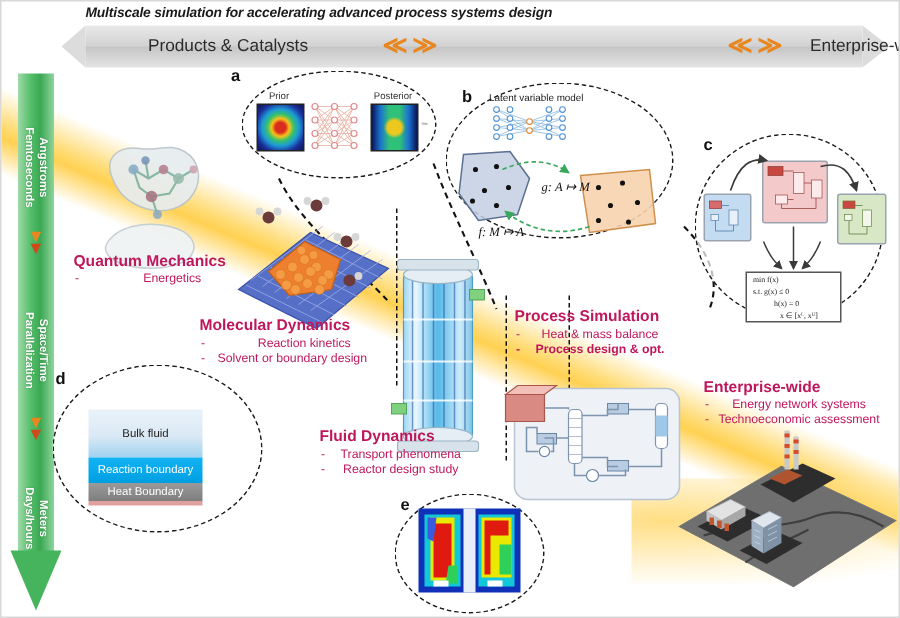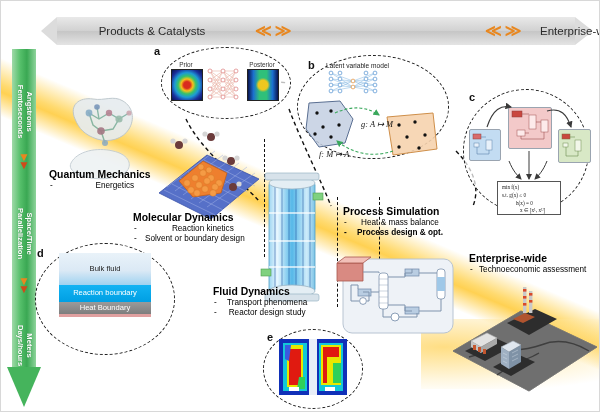--- a/index.html
+++ b/index.html
@@ -63,21 +63,21 @@
   .band2{position:absolute;left:420px;top:318px;width:230px;height:70px;
         background:radial-gradient(ellipse at 10% 40%,rgba(255,216,110,.85) 0%,rgba(255,232,165,.35) 55%,rgba(255,255,255,0) 78%);
         pointer-events:none;}
 
   
   .dcircle{position:absolute;border:1.6px dashed #1c1c1c;border-radius:50%;
            background:rgba(255,255,255,.72);box-sizing:border-box;}
   .panel-letter{position:absolute;font-size:11px;font-weight:bold;color:#111;}
 
   
-  .blk{position:absolute;color:#000000;}
+  .blk{position:absolute;color:#be185d;}
   .blk .h{font-size:10.4px;font-weight:bold;line-height:12px;white-space:nowrap;}
   .blk .li{font-size:8.2px;line-height:10px;white-space:nowrap;padding-left:9px;
            position:relative;text-align:center;}
   .blk .li::before{content:"-";position:absolute;left:1px;top:0;}
 
   
   .heat{position:absolute;border:1.4px solid #222;background:#0b1a5e;}
   .hlab{position:absolute;font-size:6.4px;color:#333;text-align:center;white-space:nowrap;}
   .nn{position:absolute;}
   .maplab{position:absolute;font-size:8.4px;font-style:italic;color:#111;
@@ -100,20 +100,21 @@
   svg{position:absolute;left:0;top:0;overflow:visible;}
 </style>
 </head>
 <body>
 
 <div id="stage">
 
   <div class="band"></div>
   <div class="band2"></div>
 
+  <div class="title">Multiscale simulation for accelerating advanced process systems design</div>
 
   <div class="toparrow">
     <div class="ltip"></div>
     <div class="rtip"></div>
     <div class="body"></div>
     <div class="tseg s0">Products &amp; Catalysts</div>
     <div class="chevpair c1">
       <span class="cv-o">≪</span>
       <span class="cv-o">≫</span>
     </div>
@@ -408,21 +409,21 @@
     <ellipse cx="291" cy="290" rx="23" ry="6" fill="#e4eef4" stroke="#9ab4c4" stroke-width="0.8"></ellipse>
     <rect x="264" y="172" width="54" height="7" rx="2" fill="#d7e2ea" stroke="#9ab4c4" stroke-width="0.7"></rect>
     <rect x="264" y="293" width="54" height="7" rx="2" fill="#d7e2ea" stroke="#9ab4c4" stroke-width="0.7"></rect>
     <rect x="312" y="192" width="10" height="7" fill="#7fd17f" stroke="#4f9e4f" stroke-width="0.6"></rect>
     <rect x="260" y="268" width="10" height="7" fill="#7fd17f" stroke="#4f9e4f" stroke-width="0.6"></rect>
   </svg>
 
   <div class="dcircle" style="left:34px;top:242px;width:140px;height:112px;"></div>
   <div class="panel-letter" style="left:36px;top:246px;">d</div>
 
-  <div class="dstack" style="left:58px;top:252px;width:92px;height:64px;">
+  <div class="dstack" style="left:58px;top:272px;width:76px;height:64px;">
     <div class="dlayer" style="top:0;height:32px;background:linear-gradient(180deg,#e9f2f9 0%,#dbe9f5 55%,#9fd2f0 100%);"></div>
     <div class="dlayer" style="top:32px;height:17px;background:linear-gradient(180deg,#12b3f3 0%,#009fe3 100%);"></div>
     <div class="dlayer" style="top:49px;height:12px;background:linear-gradient(180deg,#9a9a9a 0%,#7e7e7e 100%);"></div>
     <div class="dlayer" style="top:61px;height:3px;background:#e0a0a0;"></div>
     <div class="dtext" style="top:11px;color:#1a1a1a;">Bulk fluid</div>
     <div class="dtext" style="top:35px;color:#ffffff;">Reaction boundary</div>
     <div class="dtext" style="top:50px;color:#ffffff;">Heat Boundary</div>
   </div>
 
   <div class="dcircle" style="left:262px;top:328px;width:100px;height:80px;"></div>
@@ -543,16 +544,17 @@
   </div>
 
   <div class="blk" style="left:342px;top:205px;">
     <div class="h">Process Simulation</div>
     <div class="li" style="padding-left:14px;">Heat &amp; mass balance</div>
     <div class="li" style="padding-left:14px;font-weight:bold;">Process design &amp; opt.</div>
   </div>
 
   <div class="blk" style="left:468px;top:252px;">
     <div class="h">Enterprise-wide</div>
+    <div class="li" style="padding-left:10px;">Energy network systems</div>
     <div class="li" style="padding-left:10px;">Technoeconomic assessment</div>
   </div>
 
 </div>
 
 </body></html>

